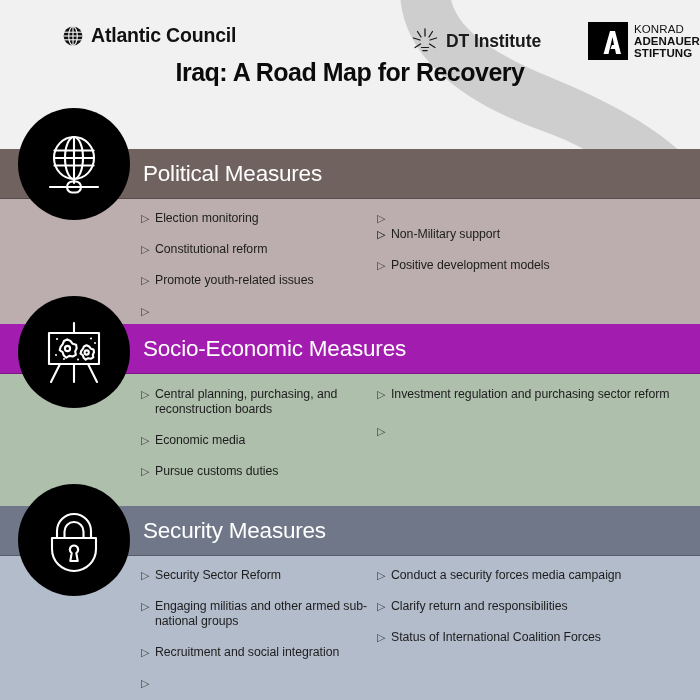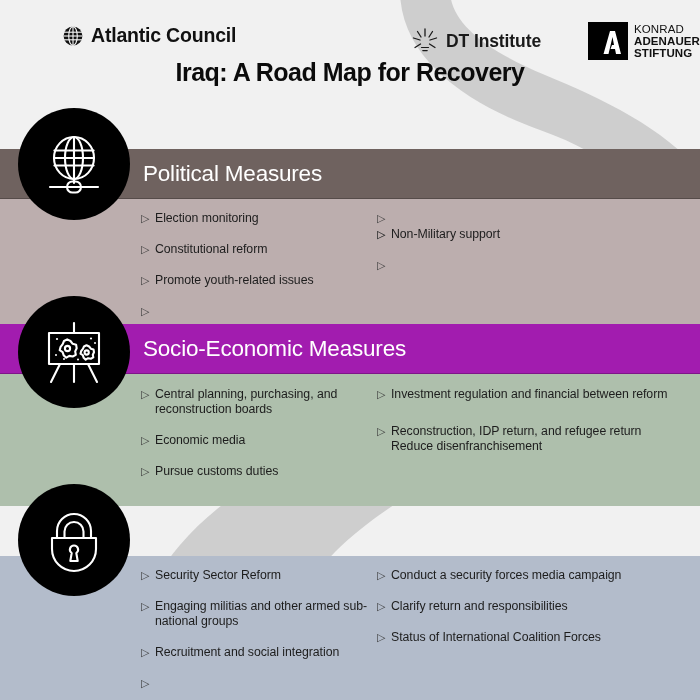--- a/index.html
+++ b/index.html
@@ -222,20 +222,21 @@
           </div>
           <div class="bullet">
             <span class="tri-glyph">▷</span>
           </div>
           <div class="bullet">
             <span class="tri-glyph">▷</span>
             <span>Non-Military support</span>
           </div>
           <div class="bullet">
             <span class="tri-glyph">▷</span>
+            <span>Positive development models</span>
           </div>
         </div>
       </div>
     </div>
   </div>
 
   <div class="section" id="sec-socio" style="top:324px; height:182px;">
     <div class="section-band" id="band-socio" style="background: #a21caf;">
       <span class="section-title">Socio-Economic Measures</span>
     </div>
@@ -251,32 +252,34 @@
             <span>Economic media</span>
           </div>
           <div class="bullet">
             <span class="tri-glyph">▷</span>
             <span>Pursue customs duties</span>
           </div>
         </div>
         <div class="col col-right" style="top:13px;">
           <div class="bullet">
             <span class="tri-glyph">▷</span>
-            <span>Investment regulation and financial between reform</span>
+            <span>Investment regulation and purchasing sector reform</span>
           </div>
           <div class="bullet" style="margin-top:22px;">
             <span class="tri-glyph">▷</span>
-            <span>Reconstruction, IDP return, and refugee return Reduce disenfranchisement</span>
           </div>
         </div>
       </div>
     </div>
   </div>
 
   <div class="section" id="sec-security" style="top:506px; height:194px;">
+    <div class="section-band" id="band-security" style="background: rgb(111, 119, 136);">
+      <span class="section-title">Security Measures</span>
+    </div>
     <div class="section-body" id="body-security" style="height: 144px; background: rgb(179, 188, 203);">
       <div class="cols">
         <div class="col col-left" style="top:12px;">
           <div class="bullet">
             <span class="tri-glyph">▷</span>
             <span>Security Sector Reform</span>
           </div>
           <div class="bullet">
             <span class="tri-glyph">▷</span>
             <span>Engaging militias and other armed sub-national groups</span>

